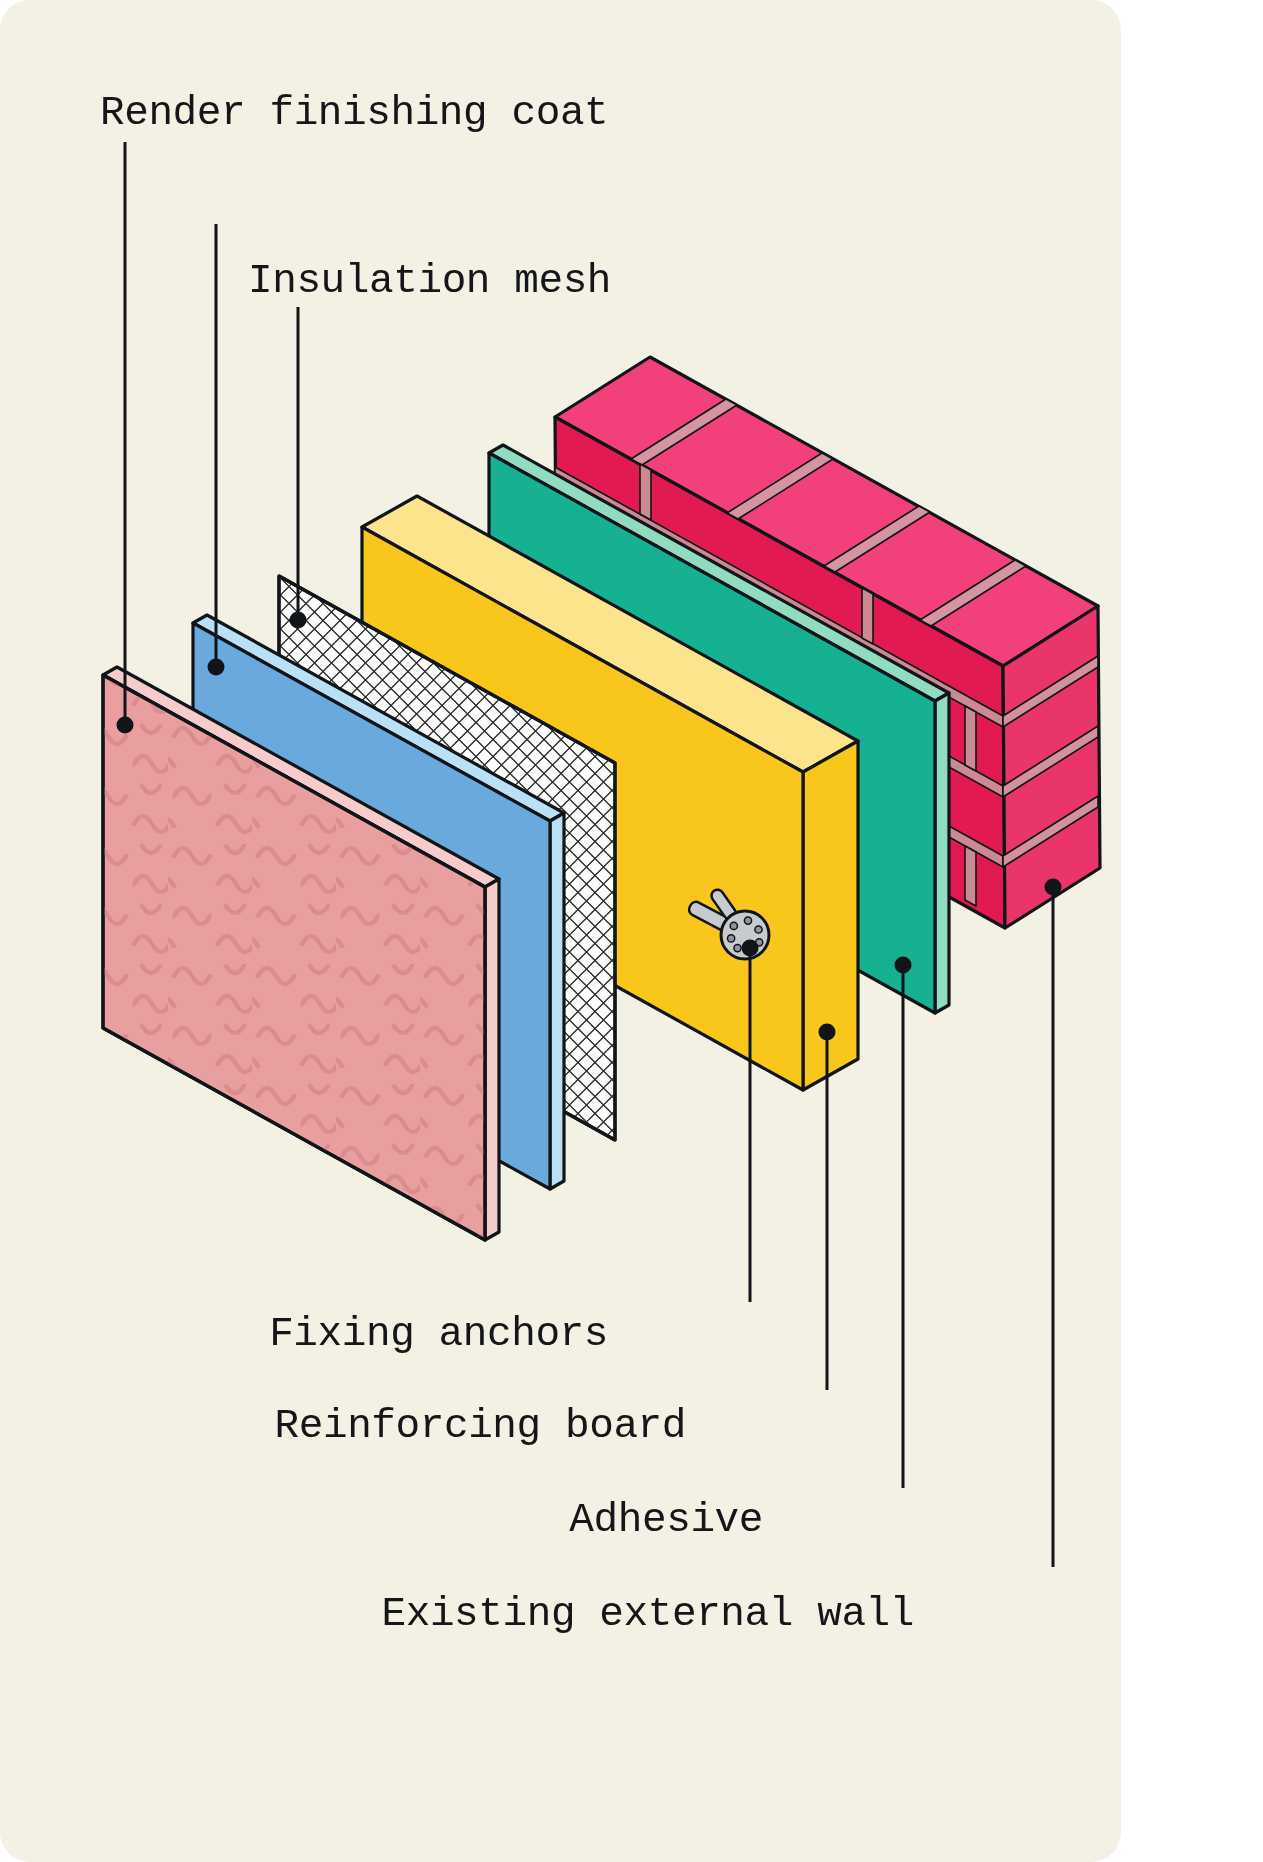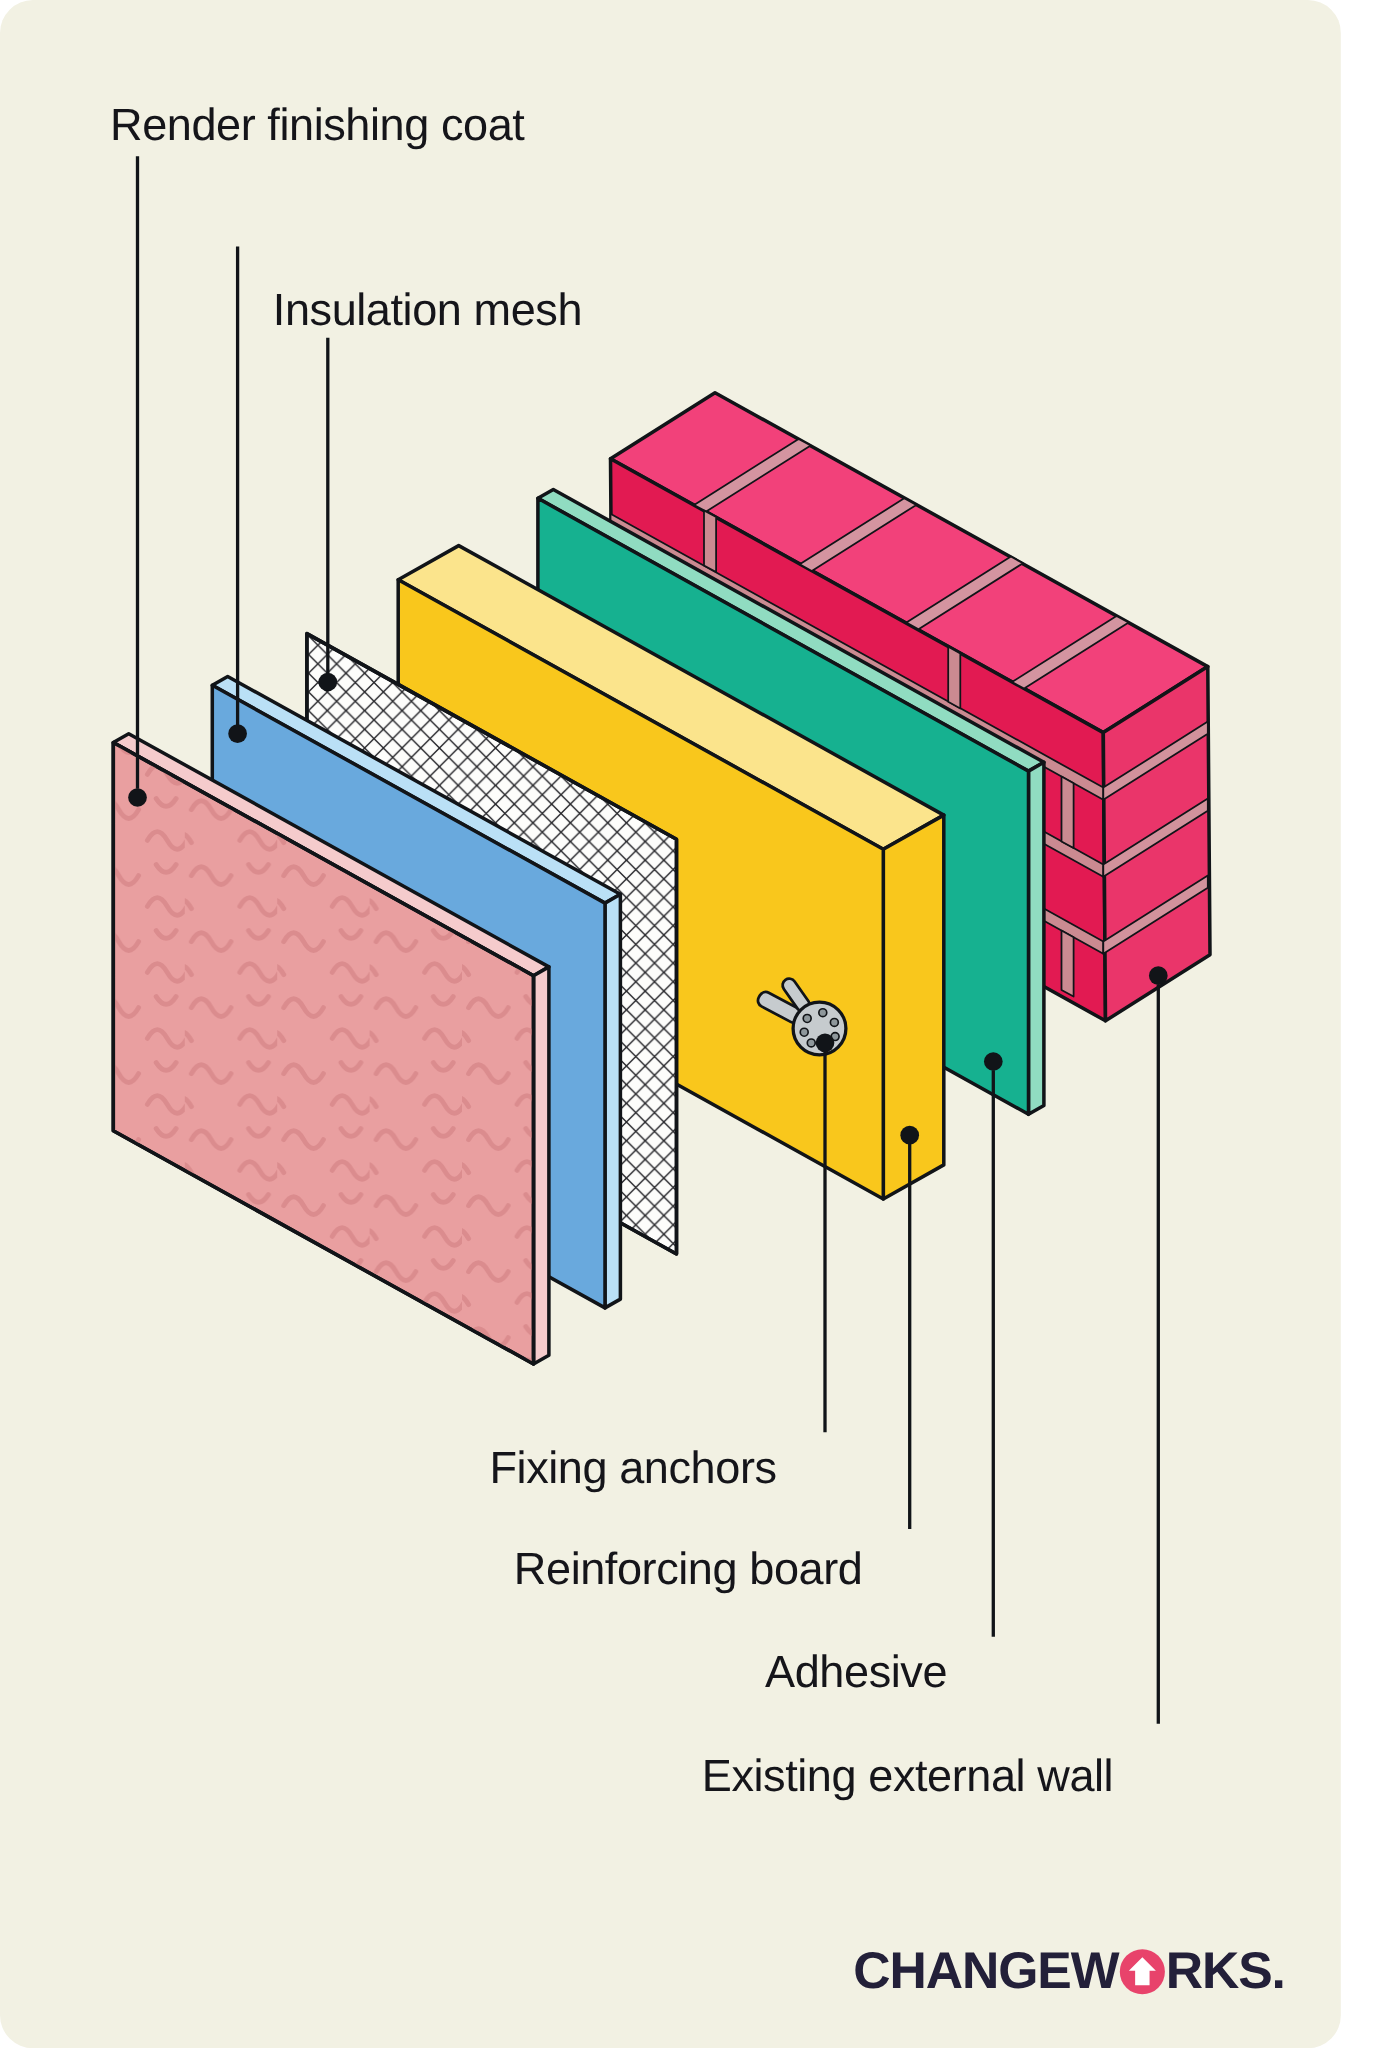--- a/index.html
+++ b/index.html
@@ -1,17 +1,17 @@
 <!DOCTYPE html>
 <html><head>
 <meta charset="utf-8">
 <style>
   html,body{margin:0;padding:0;background:#ffffff;}
-  .page{position:relative;width:1219px;height:1862px;background:#ffffff;overflow:hidden;
-        font-family:Liberation Sans, sans-serif;}
+  .page{position:relative;width:1121px;height:1862px;background:#ffffff;overflow:hidden;
+        font-family:Liberation Mono, monospace;}
   .canvas{position:absolute;inset:0;background:#F2F1E3;border-radius:30px;}
   svg.diagram{position:absolute;left:0;top:0;}
   .lbl{position:absolute;font-size:41px;line-height:1.2;letter-spacing:-0.4px;
        color:#15151A;white-space:nowrap;font-weight:500;}
   .lbl.r{text-align:right;margin-left:36px;}
   .footer-title{position:absolute;left:50px;top:1768px;font-size:44px;font-weight:bold;
        letter-spacing:-0.5px;color:#121218;line-height:1.2;}
   .logo{position:absolute;top:1765px;right:51px;display:flex;align-items:center;
        font-size:47px;font-weight:bold;letter-spacing:-1px;color:#232039;line-height:1.1;}
   .logo .o{display:inline-block;width:41px;height:41px;border-radius:50%;
@@ -146,22 +146,13 @@
 
   <div class="lbl" style="left:100px;top:89px">Render finishing coat</div>
   <div class="lbl" style="left:248px;top:257px">Insulation mesh</div>
 
   <div class="lbl r" style="right:513px;top:1310px">Fixing anchors</div>
   <div class="lbl r" style="right:435px;top:1402px">Reinforcing board</div>
   <div class="lbl r" style="right:358px;top:1496px">Adhesive</div>
   <div class="lbl r" style="right:207px;top:1590px">Existing external wall</div>
 
 
-  <div class="logo">
-    <span>CHANGEW</span>
-      <span class="o">
-      <svg viewBox="0 0 100 100">
-        <polygon points="50,18 80,48 66,48 66,80 34,80 34,48 20,48" fill="#ffffff"></polygon>
-      </svg>
-    </span>
-      <span>RKS.</span>
-  </div>
 </div>
 
 </body></html>

